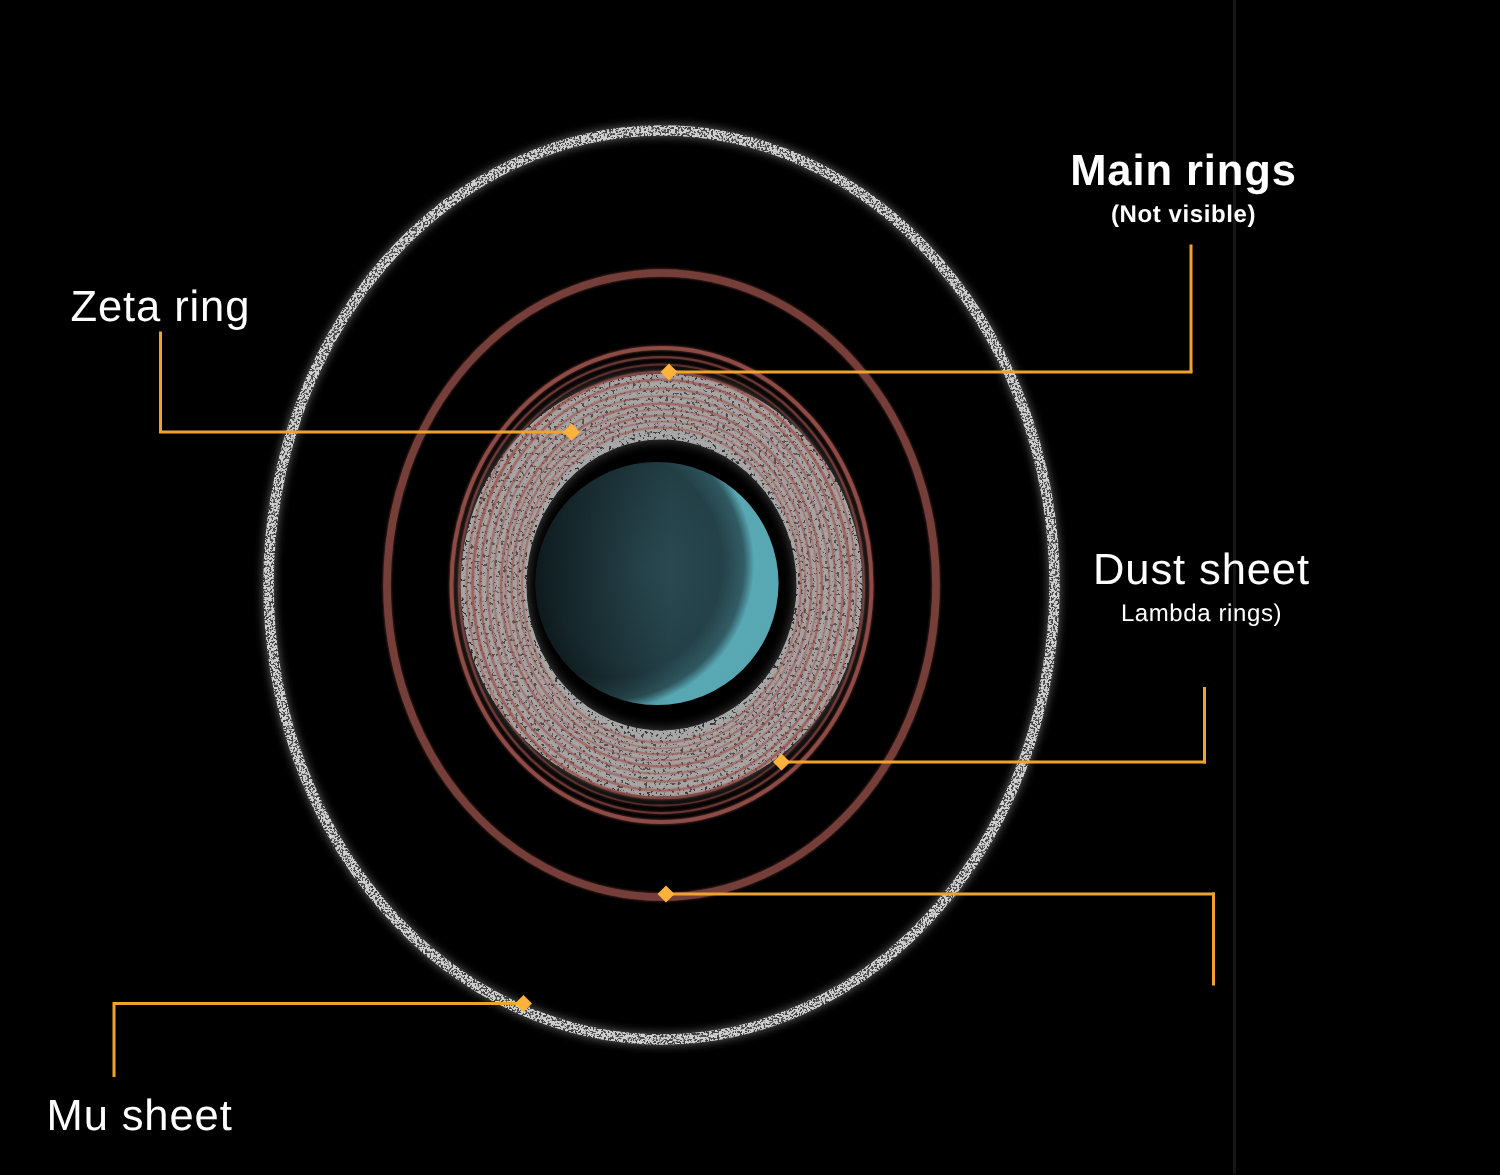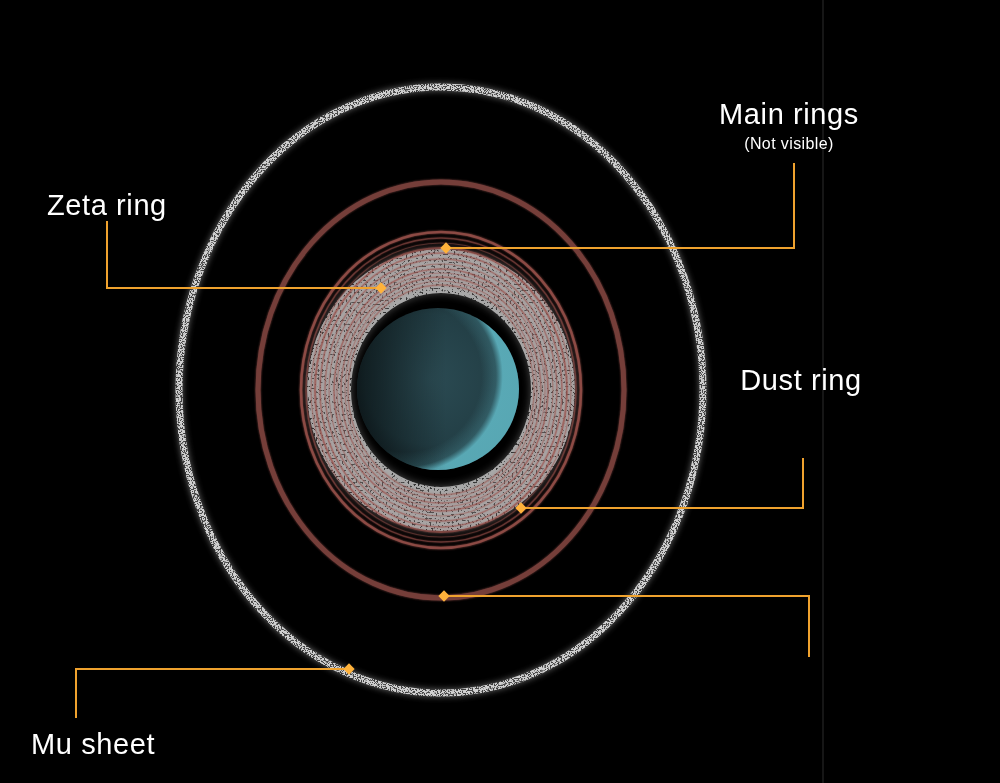--- a/index.html
+++ b/index.html
@@ -157,31 +157,32 @@
   <div class="marker" style="left:517px; top:504px;"></div>
 
   <div class="lh" style="left:444px; top:595px; width:366px;"></div>
   <div class="lv" style="left:808px; top:595px; height:62px;"></div>
   <div class="marker" style="left:440px; top:592px;"></div>
 
   <div class="lh" style="left:76px; top:668px; width:273px;"></div>
   <div class="lv" style="left:75px; top:668px; height:50px;"></div>
   <div class="marker" style="left:345px; top:665px;"></div>
 
-  <div class="label center" style="left:689px; top:98px; width:200px;">
+  <div class="label center" style="left:689px; top:98px; width:200px;font-weight:bold;">
     <div class="t">Main rings</div>
     <div class="s">(Not visible)</div>
   </div>
 
   <div class="label" style="left:47px; top:189px;">
     <div class="t">Zeta ring</div>
   </div>
 
   <div class="label center" style="left:691px; top:364px; width:220px;">
-    <div class="t">Dust ring</div>
+    <div class="t">Dust sheet</div>
+    <div class="s">Lambda rings)</div>
   </div>
 
 
   <div class="label" style="left:31px; top:728px;">
     <div class="t">Mu sheet</div>
   </div>
 
 </div>
 
 </body></html>

